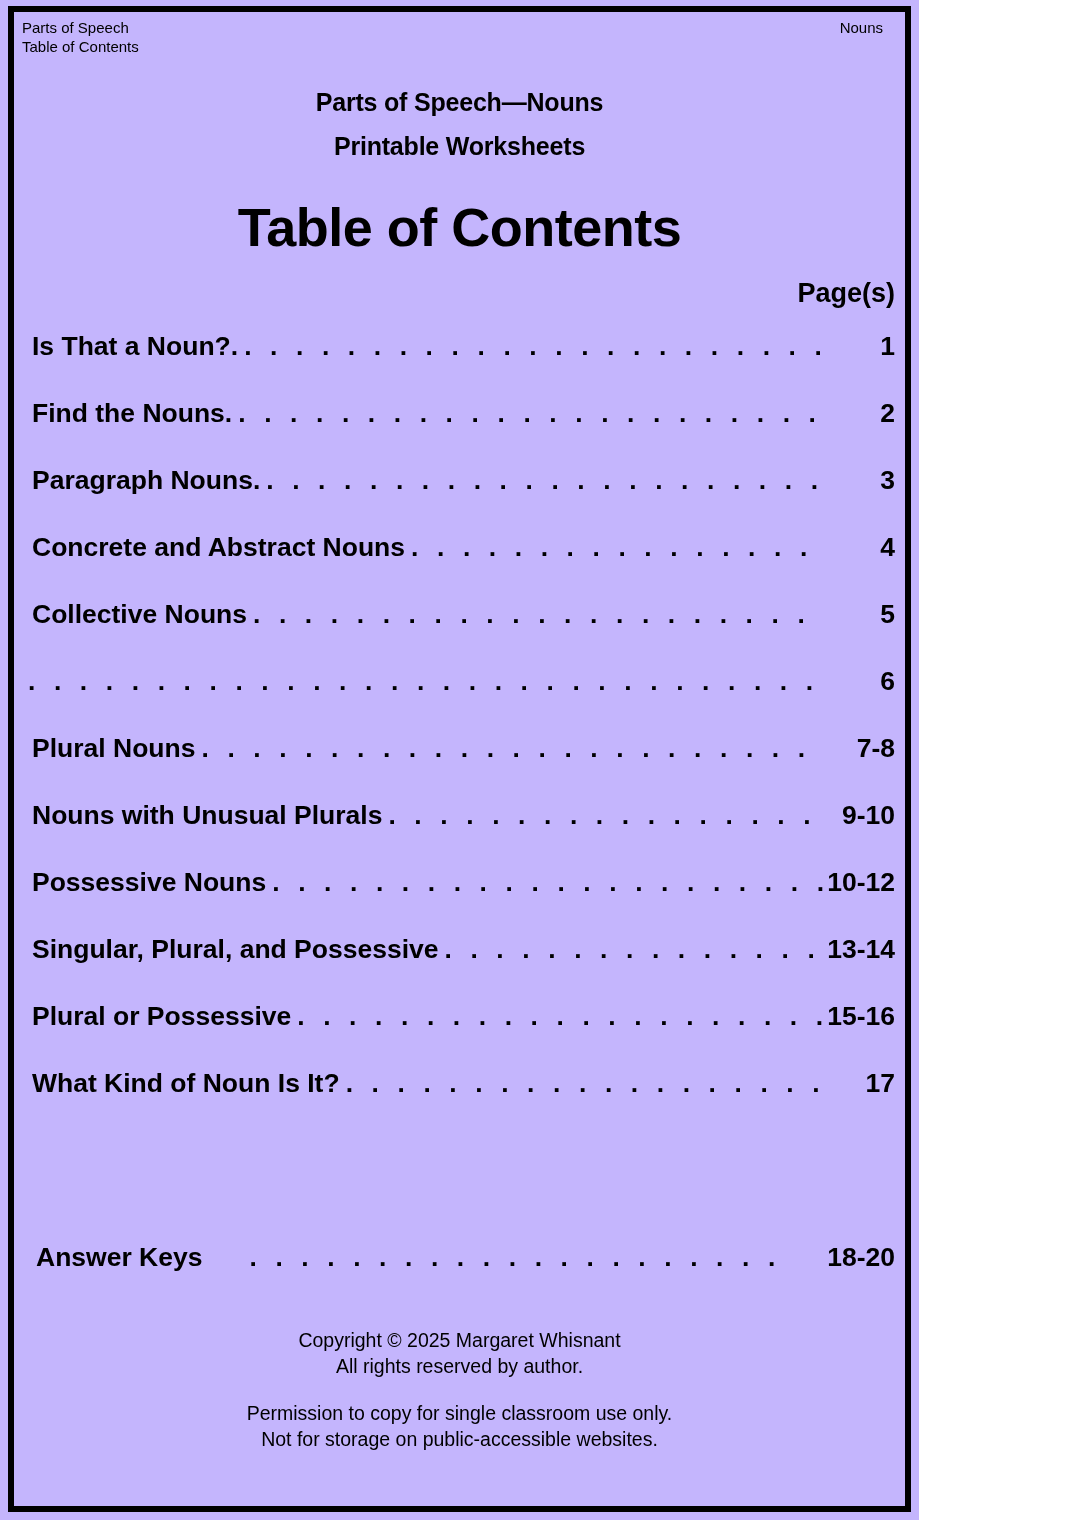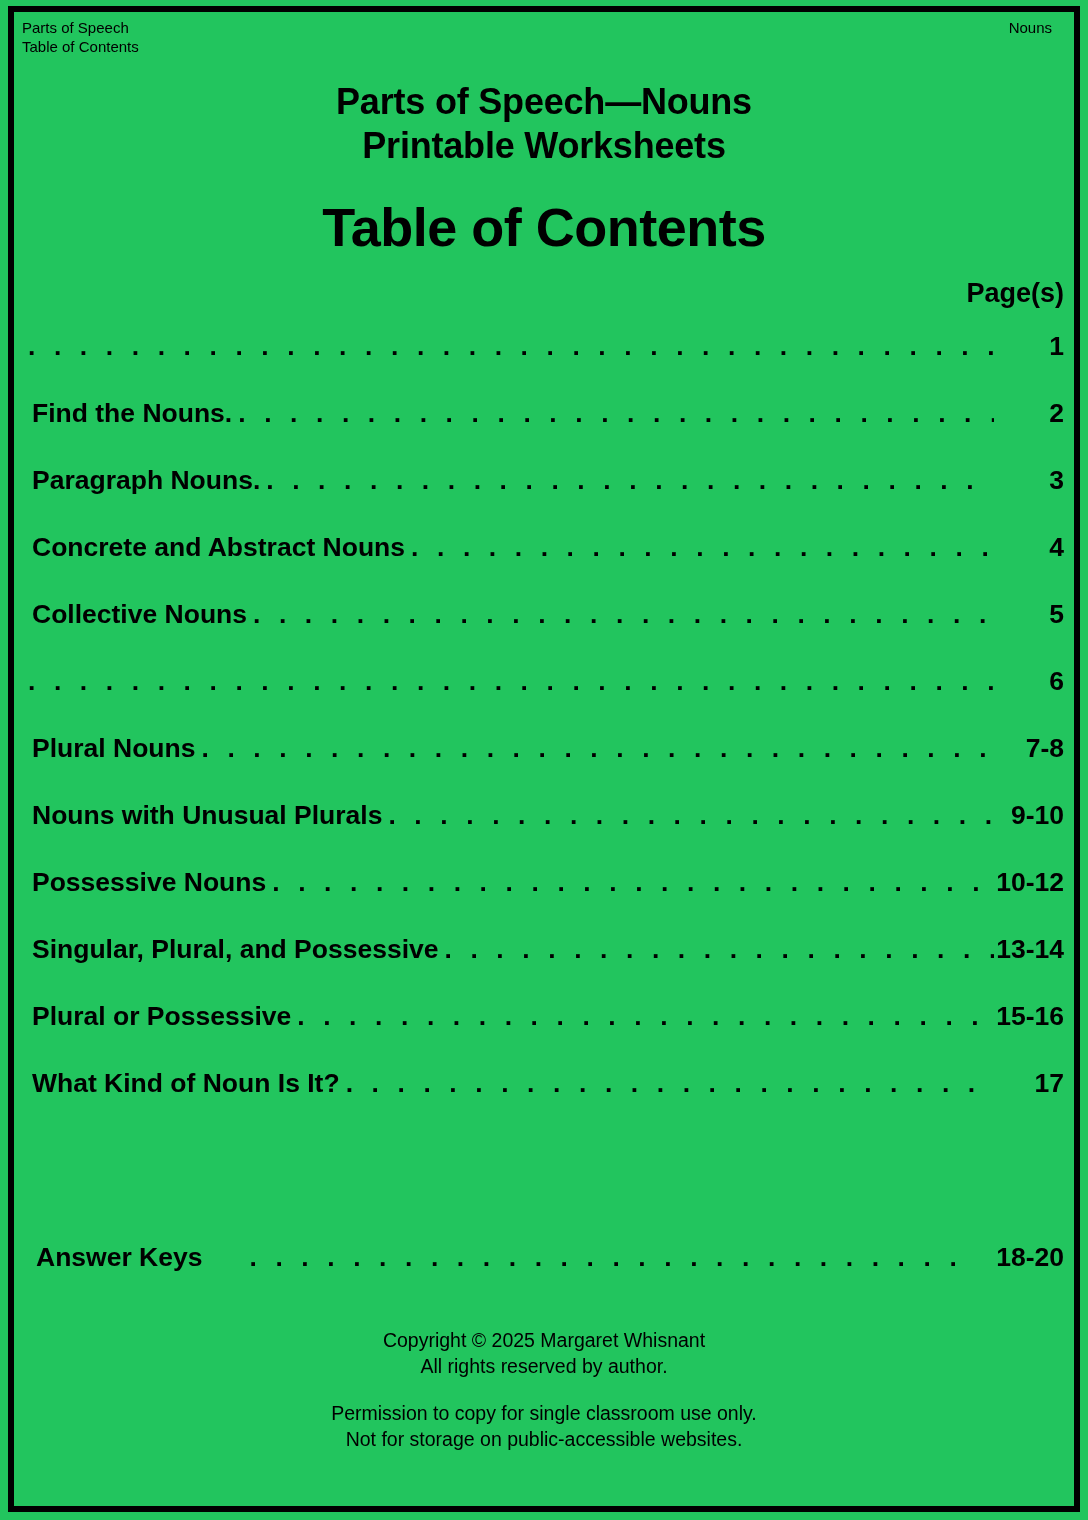--- a/index.html
+++ b/index.html
@@ -5,24 +5,24 @@
   html, body {
     margin: 0;
     padding: 0;
     background: #ffffff;
   }
   body {
     font-family: "Liberation Sans", sans-serif;
   }
   .page {
     position: relative;
-    width: 1088px;
+    width: 919px;
     height: 1520px;
     box-sizing: border-box;
-    background: #22c55e;
+    background: #c4b5fd;
     overflow: hidden;
   }
   .page-border {
     position: absolute;
     left: 8px;
     top: 6px;
     right: 8px;
     bottom: 8px;
     border: 6px solid #000000;
     box-sizing: border-box;
@@ -56,21 +56,21 @@
     font-size: 15px;
     line-height: 19px;
     font-weight: 400;
     color: #000;
   }
   .title-block {
     text-align: center;
     margin-top: 16px;
   }
   .title-line {
-    font-size: 36px;
+    font-size: 25px;
     font-weight: bold;
     line-height: 44px;
     letter-spacing: -0.2px;
     color: #000;
   }
   .toc-heading {
     text-align: center;
     font-size: 54px;
     font-weight: bold;
     line-height: 62px;
@@ -184,20 +184,21 @@
       <div class="title-line">Printable Worksheets</div>
     </div>
 
     <div class="toc-heading">Table of Contents</div>
 
     <div class="pages-label">Page(s)</div>
 
     <div class="toc-list">
 
       <div class="toc-row">
+        <span class="entry">Is That a Noun?.</span>
         <span class="leader">. . . . . . . . . . . . . . . . . . . . . . . . . . . . . . . . . . . . . . . . . . . . . . . . . . . . . . . . . . . . . . . . . . . . . . . . . . . . . . . . . . . . . .</span>
         <span class="pagenum">1</span>
       </div>
 
       <div class="toc-row">
         <span class="entry">Find the Nouns.</span>
         <span class="leader">. . . . . . . . . . . . . . . . . . . . . . . . . . . . . . . . . . . . . . . . . . . . . . . . . . . . . . . . . . . . . . . . . . . . . . . . . . . . . . . . . . . . . .</span>
         <span class="pagenum">2</span>
       </div>
 

